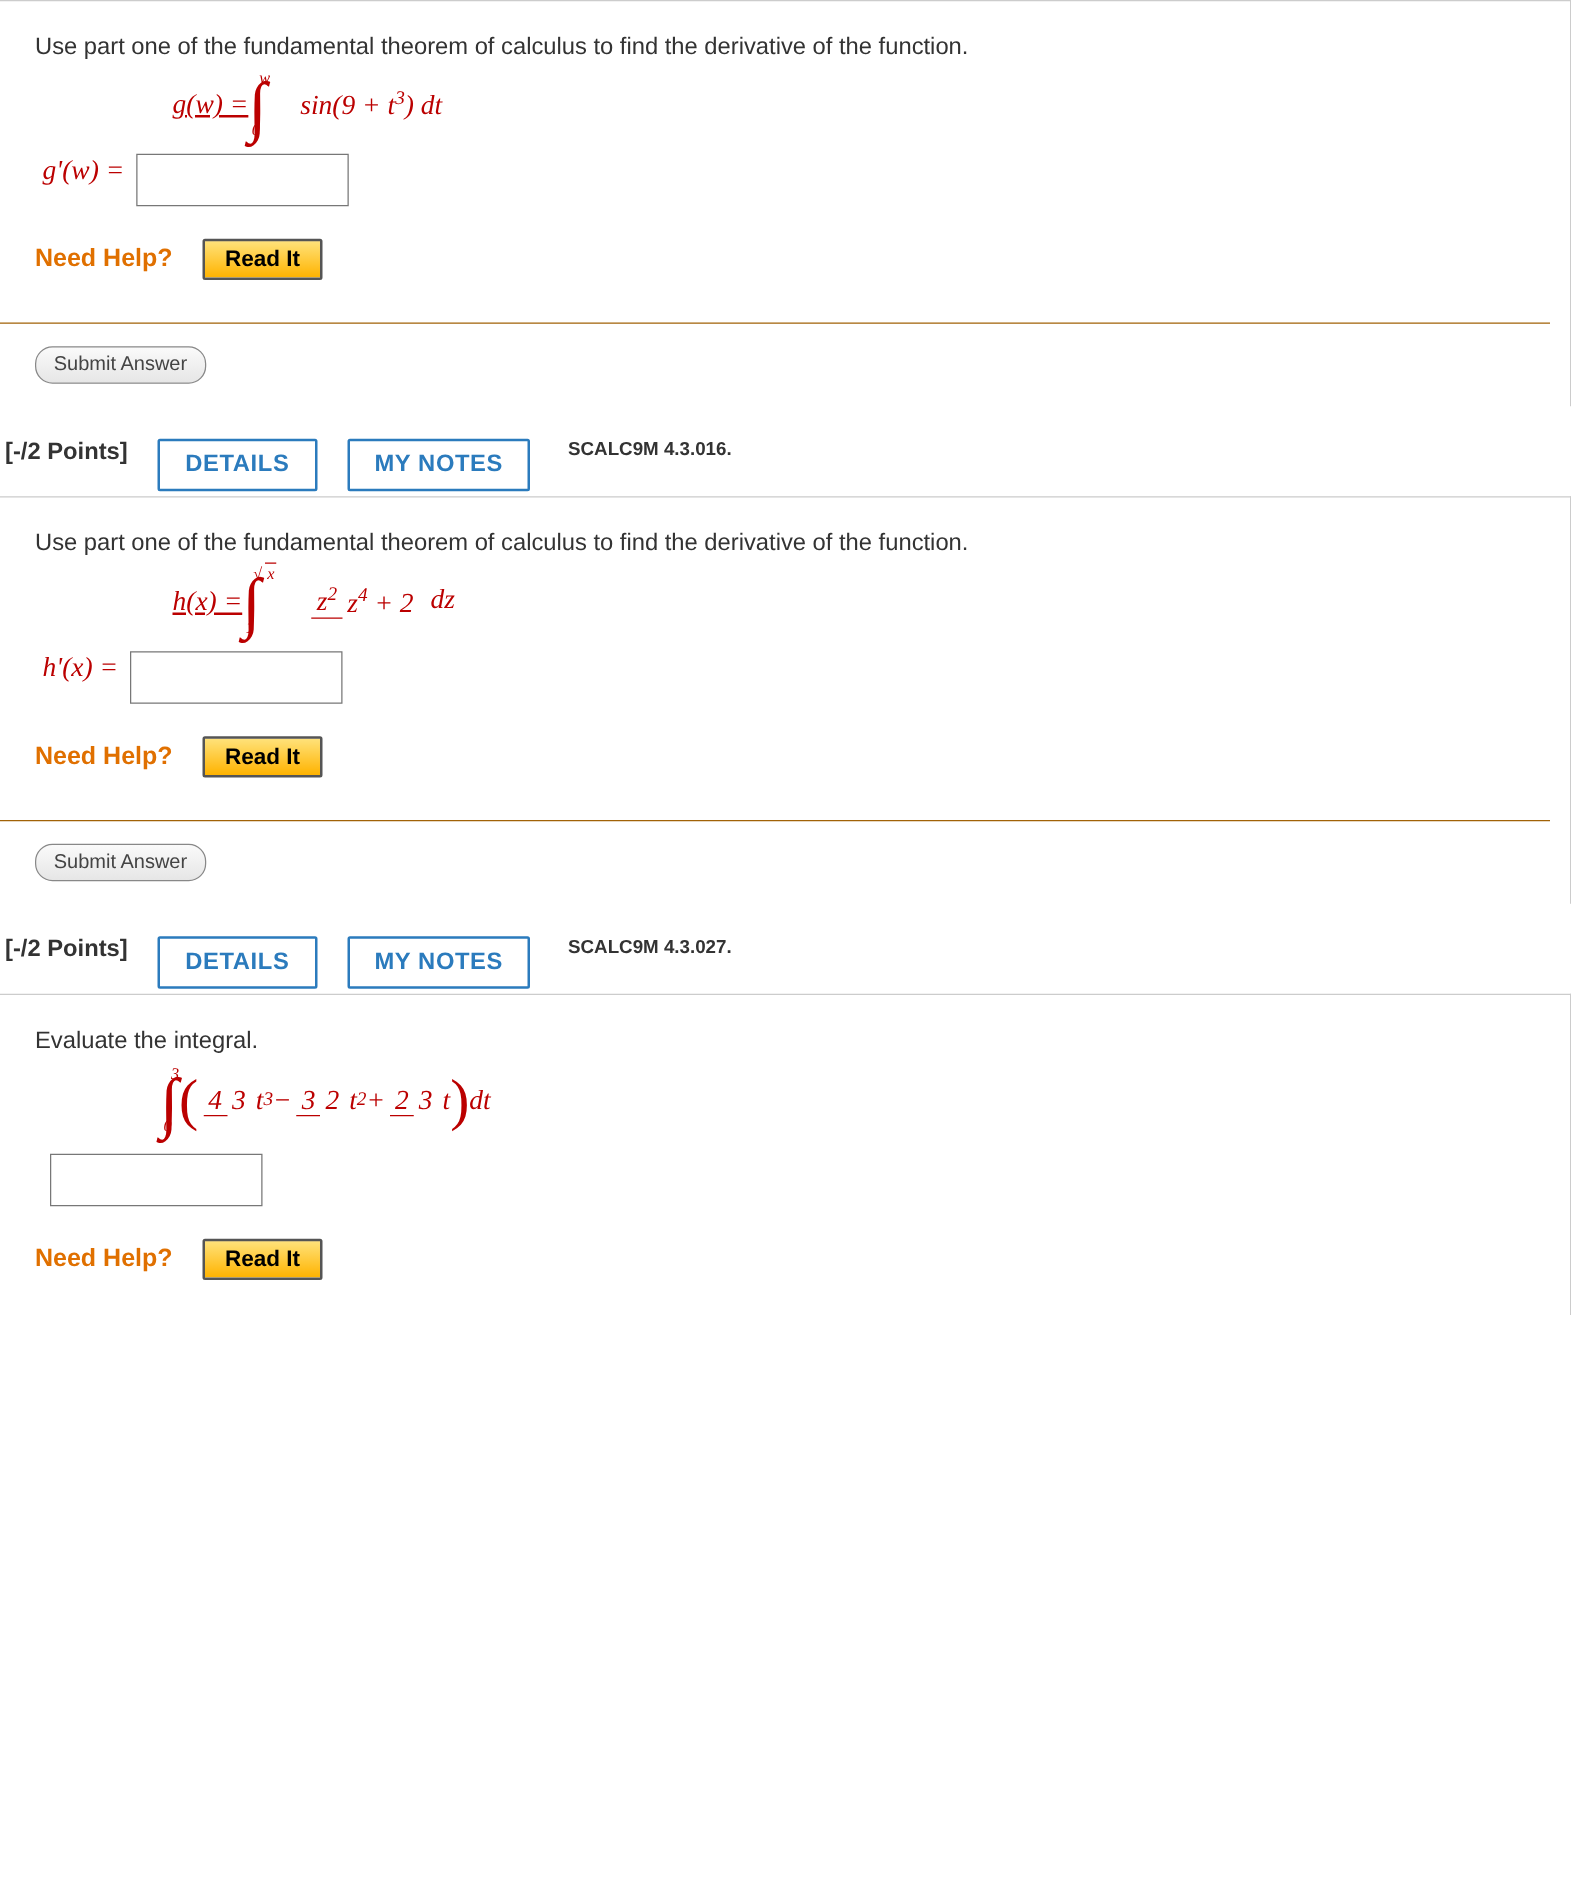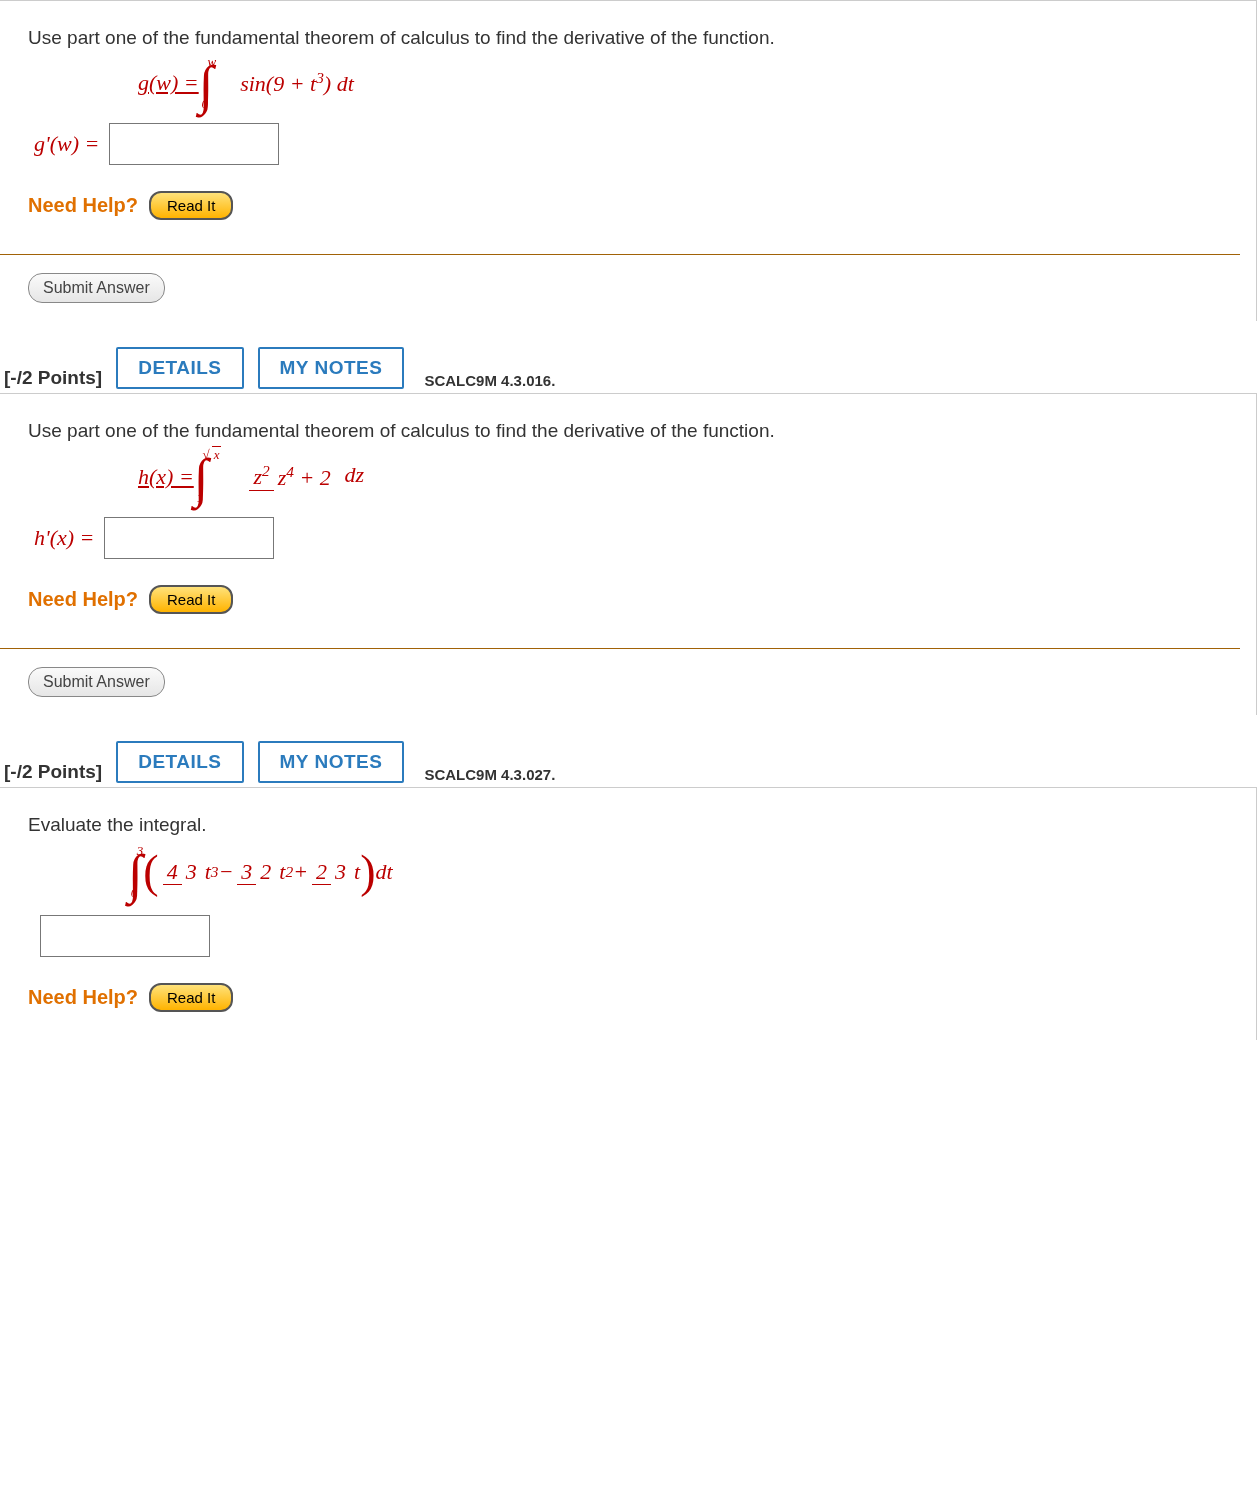--- a/index.html
+++ b/index.html
@@ -62,76 +62,76 @@
   .frac .num { border-bottom: 1.2px solid #b00; padding: 0 4px; line-height:1.1;}
   .frac .den { padding: 0 4px; line-height:1.1;}
   .paren-big {
     font-size: 46px;
     font-style: normal;
     line-height: 0.8;
     vertical-align: middle;
   }
   .answer-row {
     display:flex;
-    align-items:center;
+    align-items:flex-start;
     margin: 14px 0 26px 6px;
     font-family: 'Times New Roman', serif;
     font-style: italic;
     color: #b00;
     font-size: 22px;
   }
   .answer-input {
     width: 170px;
     height: 42px;
     border: 1px solid #777;
     margin-left: 10px;
     background:#fff;
     font-size:18px;
     padding:4px;
   }
   .answer-input.solo { margin-left: 6px; width:170px;}
   .need-help {
     margin: 22px 0 0 0;
     display:flex;
     align-items:center;
-    gap: 11px;
+    gap: 24px;
   }
   .need-help-label {
     color: #e07000;
     font-weight: bold;
     font-size: 20px;
   }
   .readit {
     background: linear-gradient(#ffe27a,#ffb300);
     border: 2px solid #555;
-    border-radius: 12px;
+    border-radius: 2px;
     padding: 4px 16px;
-    font-weight: normal;
-    font-size: 15px;
+    font-weight: bold;
+    font-size: 18px;
     cursor: pointer;
     color:#000;
   }
   .submit-row {
     border-top: 1px solid #a16207;
     margin: 34px -28px -28px -28px;
     padding: 18px 28px;
   }
   .submit-btn {
     background: linear-gradient(#fafafa,#e6e6e6);
     border: 1px solid #888;
     border-radius: 14px;
     padding: 5px 14px;
     font-size: 16px;
     cursor:pointer;
     color:#444;
   }
   .header-row {
     display:flex;
-    align-items:flex-end;
-    gap: 14px;
+    align-items:flex-start;
+    gap: 24px;
     padding: 26px 0 4px 4px;
     font-weight: bold;
     font-size: 19px;
     color:#333;
   }
   .points { }
   .pill-btn {
     border: 2px solid #2b7bbd;
     color: #2b7bbd;
     background: #fff;

